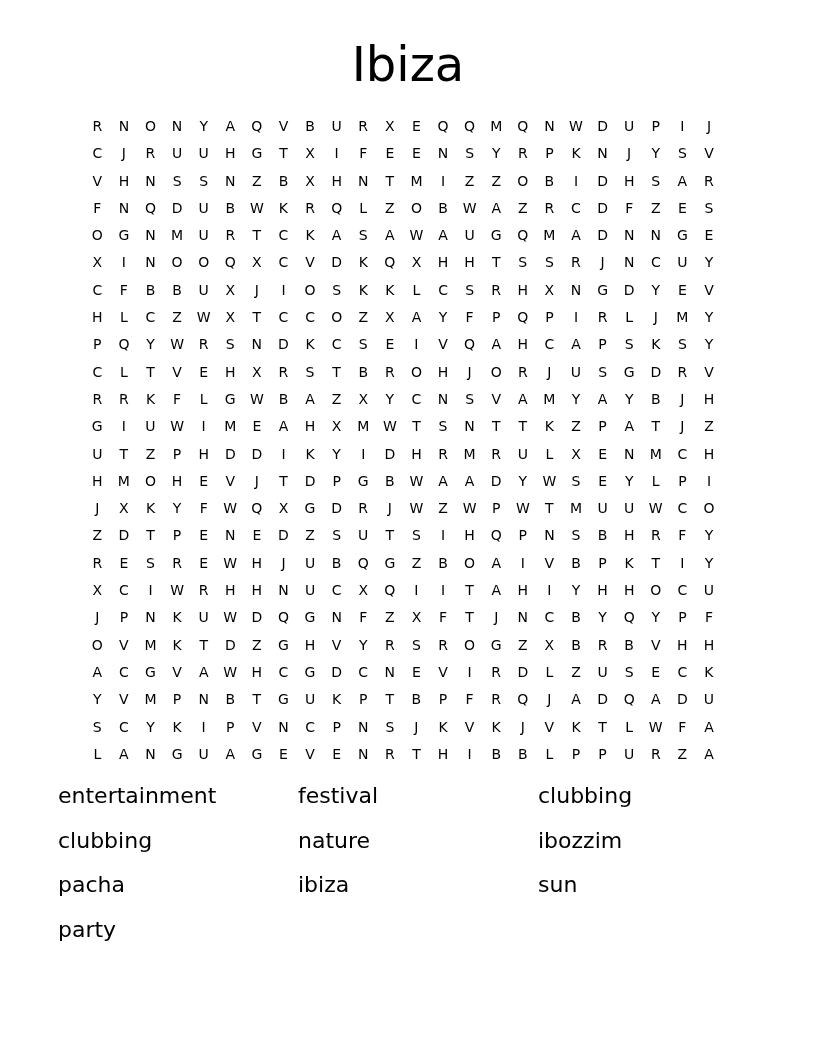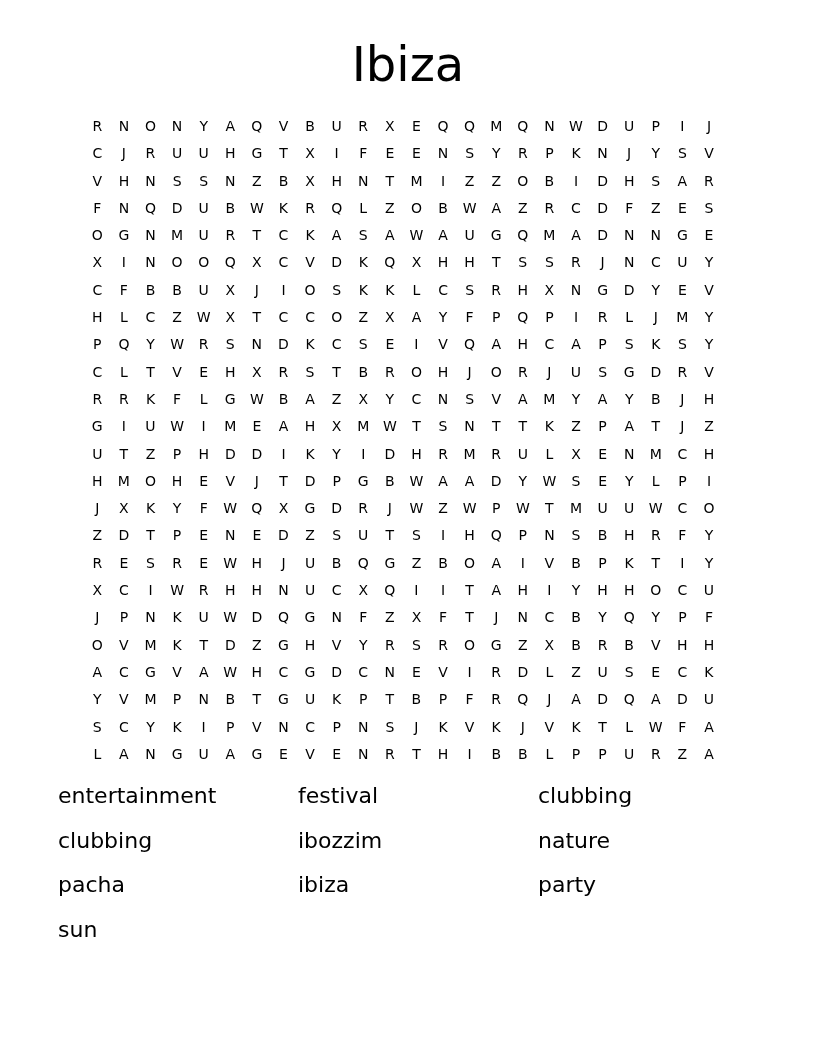--- a/index.html
+++ b/index.html
@@ -611,19 +611,19 @@
     <div class="cell">R</div>
     <div class="cell">Z</div>
     <div class="cell">A</div>
   </div>
 
 <div class="words" id="words">
     <div class="word">entertainment</div>
     <div class="word">festival</div>
     <div class="word">clubbing</div>
     <div class="word">clubbing</div>
+    <div class="word">nature</div>
     <div class="word">ibozzim</div>
-    <div class="word">nature</div>
     <div class="word">pacha</div>
     <div class="word">ibiza</div>
+    <div class="word">sun</div>
     <div class="word">party</div>
-    <div class="word">sun</div>
   </div>
 
 </body></html>

